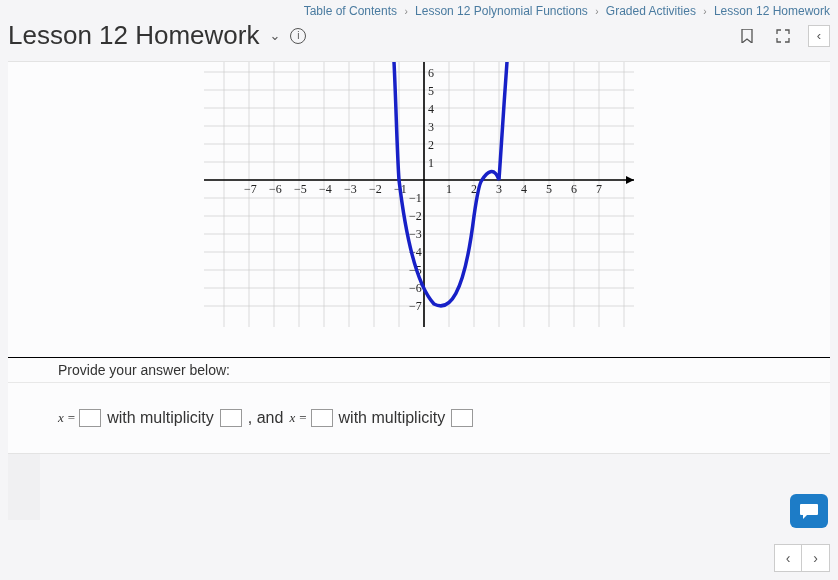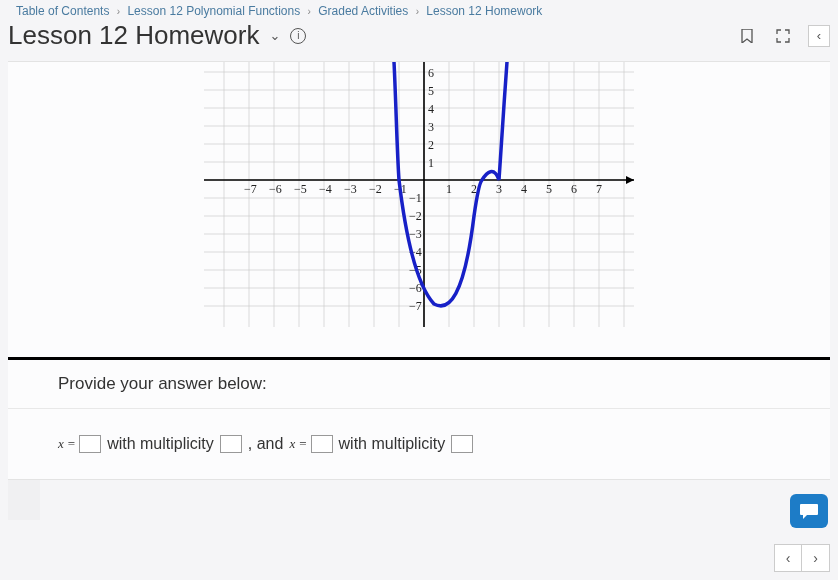--- a/index.html
+++ b/index.html
@@ -8,21 +8,22 @@
       background: #f5f5f7;
       width: 838px;
       height: 580px;
       overflow: hidden;
       position: relative;
       color: #333;
     }
     .breadcrumb {
       font-size: 12px;
       color: #4a7ba0;
-      padding: 4px 16px 2px;
+      padding: 4px 8px 2px;
+      text-align: right;
     }
     .breadcrumb span.sep { color: #888; margin: 0 4px; font-size: 10px; }
     .breadcrumb span.link { color: #4a7ba0; }
     .header-row {
       display: flex;
       justify-content: space-between;
       align-items: center;
       padding: 0 8px 10px;
     }
     .page-title {
@@ -61,24 +62,24 @@
       border-top: 1px solid #e3e3e3;
       border-bottom: 1px solid #e3e3e3;
       position: relative;
     }
     .graph-wrap {
       display: flex;
       justify-content: center;
       padding: 0 0 30px;
     }
     .prompt-row {
-      padding: 14px 50px;
-      font-size: 17px;
-      color: #333;
-      border-top: 3px solid #000000;
+      padding: 4px 50px;
+      font-size: 14px;
+      color: #333;
+      border-top: 1px solid #000000;
       border-bottom: 1px solid #e8e8e8;
     }
     .answer-row {
       padding: 26px 50px;
       font-size: 13px;
       color: #333;
       display: flex;
       align-items: center;
       gap: 4px;
       font-family: "Times New Roman", serif;

